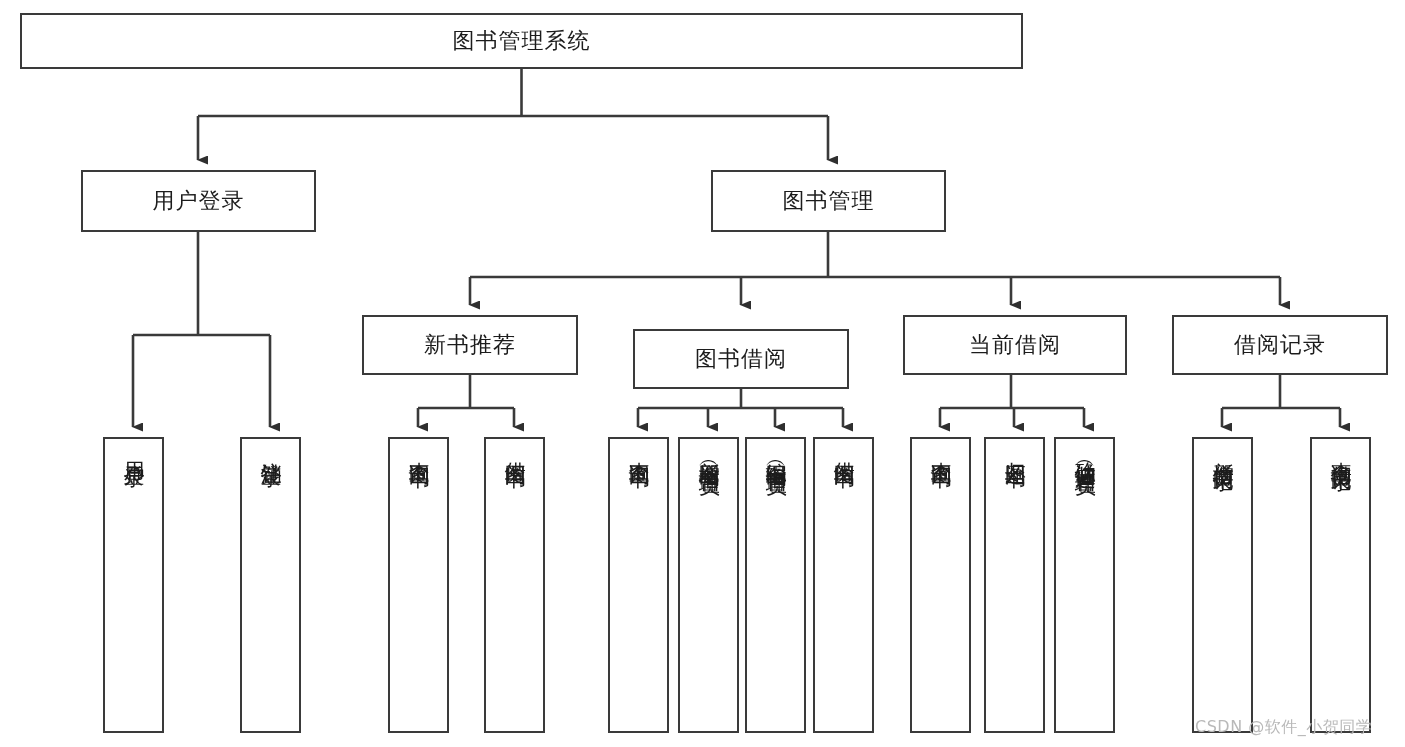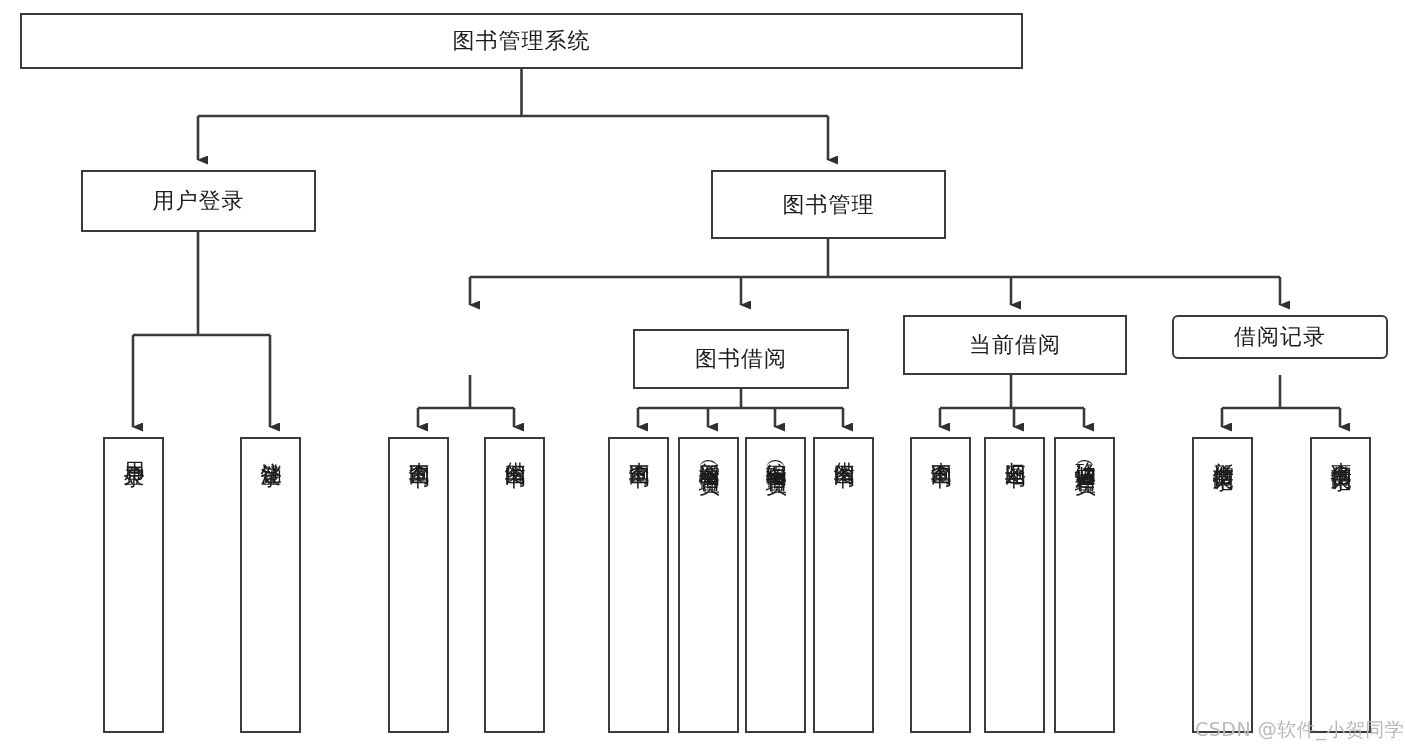--- a/index.html
+++ b/index.html
@@ -49,21 +49,21 @@
     text-orientation: upright;
     font-size: 21px;
     line-height: 1.12;
     letter-spacing: 2px;
     white-space: normal;
     max-height: 100%;
     text-align: left;
   }
   .watermark {
     position: absolute;
-    font-size: 19px;
+    font-size: 16px;
     color: #b9b9b9;
     white-space: nowrap;
     letter-spacing: 0.5px;
   }
 </style>
 </head>
 <body>
 
 <div id="canvas">
 
@@ -117,31 +117,34 @@
     </g>
   </svg>
 
   <div class="node" style="left: 20px; top: 13px; width: 1003px; height: 56px;">
     <span class="node-label">图书管理系统</span>
   </div>
 
   <div class="node" style="left: 81px; top: 170px; width: 235px; height: 62px;">
     <span class="node-label">用户登录</span>
   </div>
-  <div class="node" style="left: 711px; top: 170px; width: 235px; height: 69px;">
+  <div class="node" style="left: 711px; top: 170px; width: 235px; height: 62px;">
     <span class="node-label">图书管理</span>
   </div>
 
+  <div class="node" style="left: 362px; top: 315px; width: 216px; height: 60px;">
+    <span class="node-label">新书推荐</span>
+  </div>
   <div class="node" style="left: 633px; top: 315px; width: 216px; height: 60px; margin-top: 14px;">
     <span class="node-label">图书借阅</span>
   </div>
   <div class="node" style="left: 903px; top: 315px; width: 224px; height: 60px;">
     <span class="node-label">当前借阅</span>
   </div>
-  <div class="node" style="left: 1172px; top: 315px; width: 216px; height: 44px; border-radius: 6px;">
+  <div class="node" style="left: 1172px; top: 315px; width: 216px; height: 60px;">
     <span class="node-label">借阅记录</span>
   </div>
 
   <div class="node leaf" style="left: 103px; top: 437px; width: 61px; height: 296px;">
     <span class="node-label">用户登录</span>
   </div>
   <div class="node leaf" style="left: 240px; top: 437px; width: 61px; height: 296px;">
     <span class="node-label">注销登录</span>
   </div>
   <div class="node leaf" style="left: 388px; top: 437px; width: 61px; height: 296px;">

